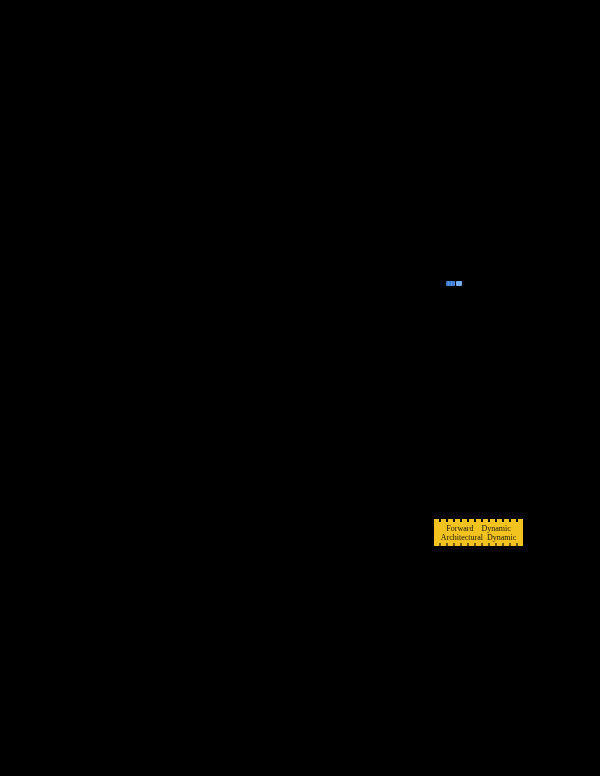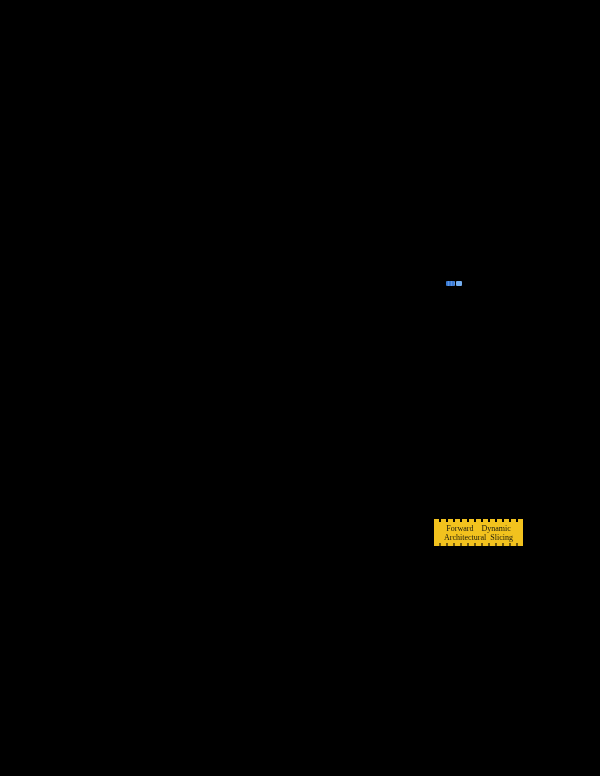--- a/index.html
+++ b/index.html
@@ -92,17 +92,17 @@
 <div class="page">
 
   <span class="inline-link">
     <span class="link-text-fragment"></span>
     <span class="link-highlight-fragment"></span>
   </span>
 
   <div class="figure-node">
     <span class="tick-strip-top"></span>
     <span class="node-line l1">Forward Dynamic</span>
-    <span class="node-line l2">Architectural Slicing</span>
+    <span class="node-line l2">Architectural Dynamic</span>
     <span class="tick-strip-bottom"></span>
   </div>
 
 </div>
 
 </body></html>

